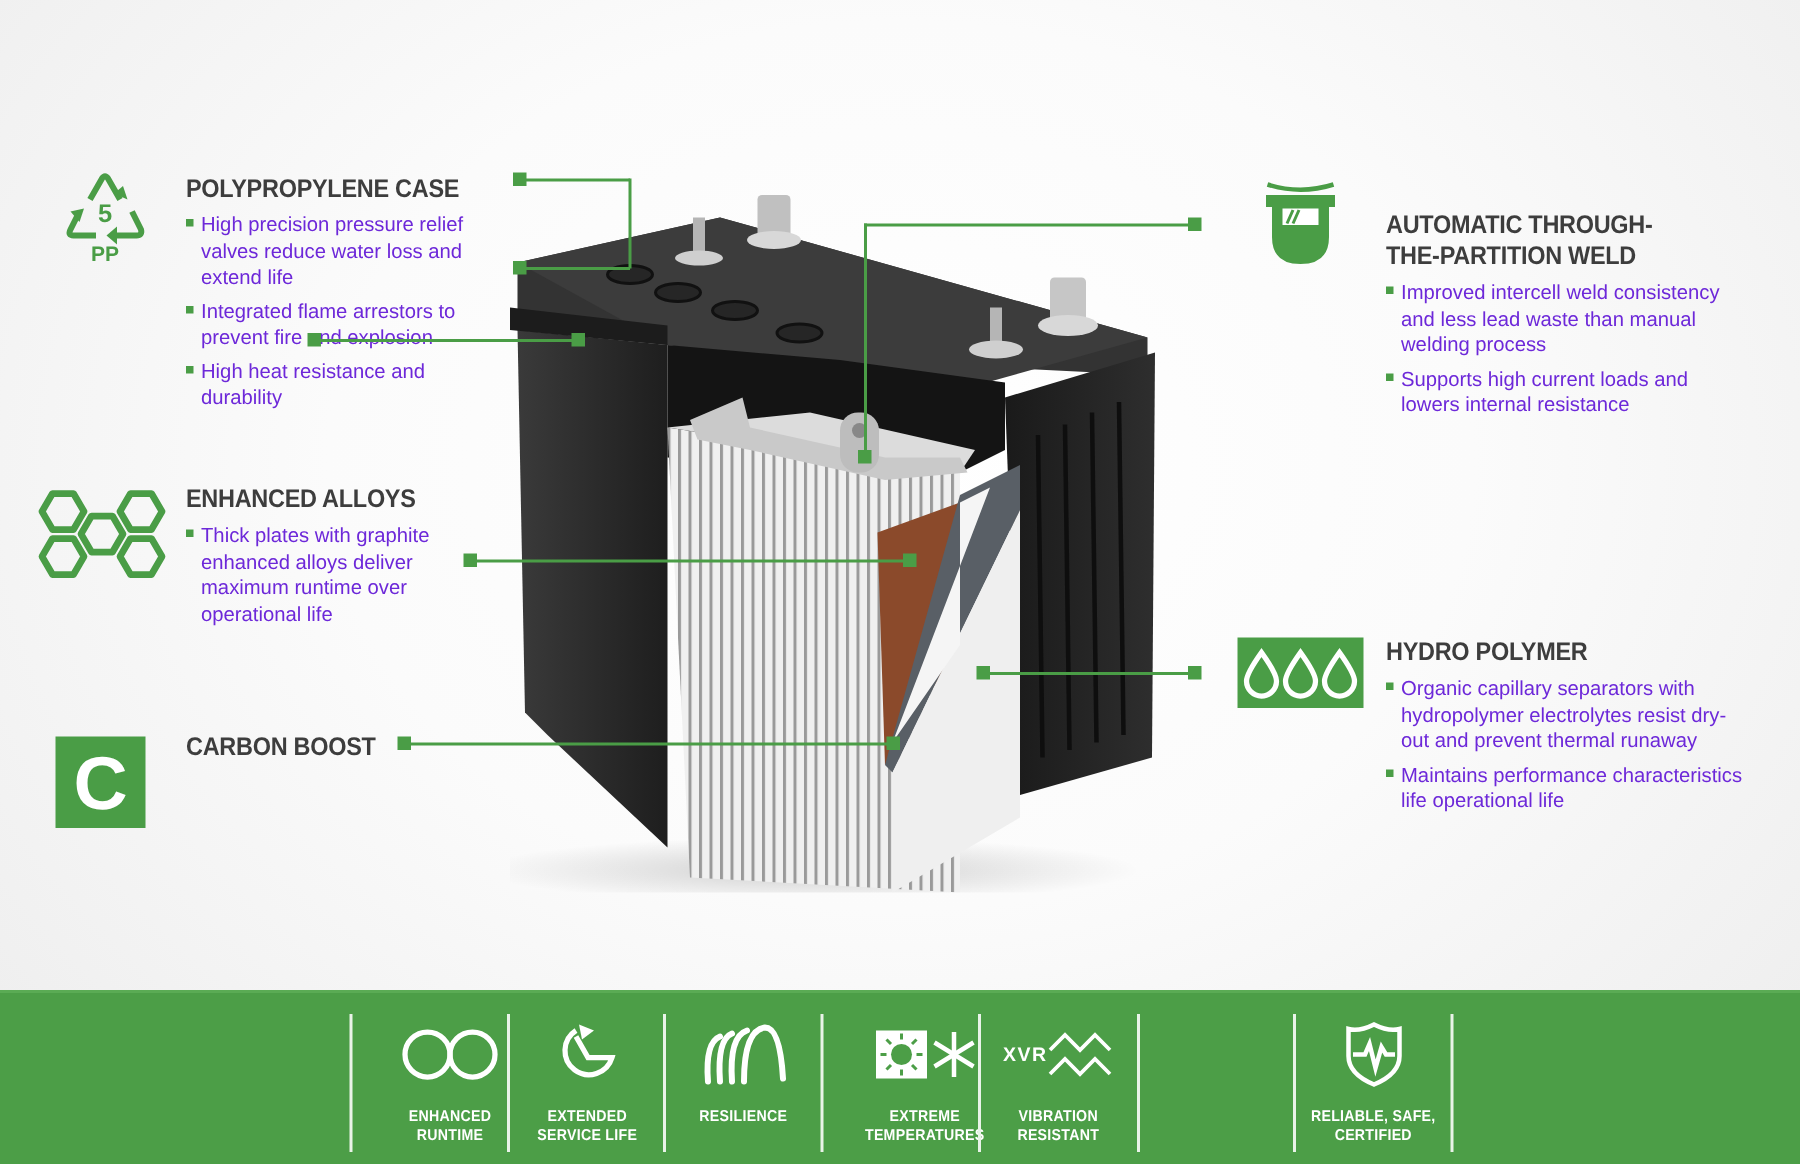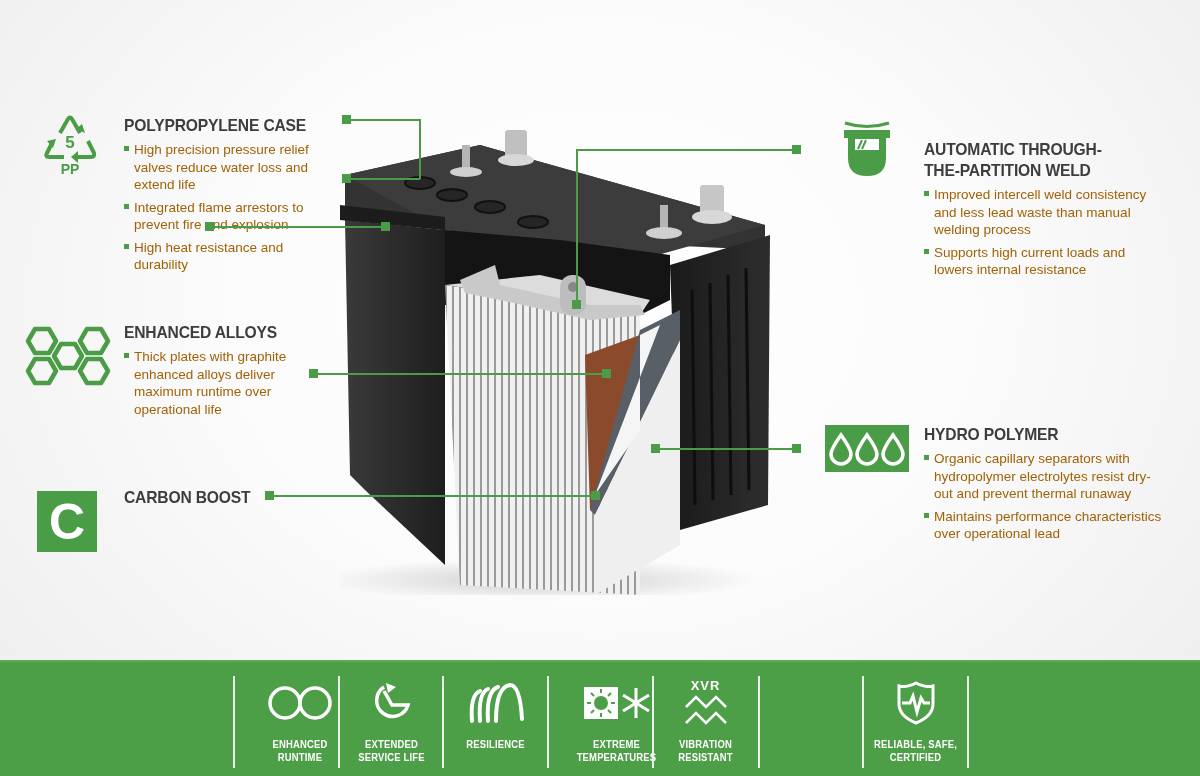--- a/index.html
+++ b/index.html
@@ -22,21 +22,21 @@
     transform: scaleX(0.92);
     transform-origin: left;
     white-space: nowrap;
   }
   .feature ul { list-style: none; margin-top: 5px; }
   .feature li {
     position: relative;
     padding-left: 10px;
     font-size: 13.5px;
     line-height: 17.5px;
-    color: #a16207;
+    color: #6d28d9;
     margin-bottom: 5px;
   }
   .feature li::before {
     content: "";
     position: absolute;
     left: 0; top: 5px;
     width: 5px; height: 5px;
     background: #4a9d46;
   }
   .icon { position: absolute; }
@@ -138,21 +138,21 @@
         <path d="M16 10 Q6 24 6 29 A10 10 0 0 0 26 29 Q26 24 16 10 Z"></path>
         <path d="M42 10 Q32 24 32 29 A10 10 0 0 0 52 29 Q52 24 42 10 Z"></path>
         <path d="M68 10 Q58 24 58 29 A10 10 0 0 0 78 29 Q78 24 68 10 Z"></path>
       </g>
     </svg>
   </div>
   <div class="feature" style="left:924px;top:424px;width:240px;">
     <h2>HYDRO POLYMER</h2>
     <ul>
       <li>Organic capillary separators with hydropolymer electrolytes resist dry-out and prevent thermal runaway</li>
-      <li>Maintains performance characteristics over operational lead</li>
+      <li>Maintains performance characteristics life operational life</li>
     </ul>
   </div>
 
   <div class="battery">
     <svg width="430" height="470" viewBox="0 0 430 470">
       <defs>
         <linearGradient id="caseL" x1="0" x2="1">
           <stop offset="0" stop-color="#3a3a3a"></stop>
             <stop offset="1" stop-color="#1e1e1e"></stop>
         </linearGradient>
@@ -314,21 +314,21 @@
             <line x1="41" y1="26" x2="67" y2="10"></line>
           </g>
         </svg>
     </div>
     <div class="blabel">EXTREME
 TEMPERATURES</div>
   </div>
   <div class="sep" style="left:652px;"></div>
 
   <div class="badge" style="left:653px;">
-    <div class="bicon" style="flex-direction:column;justify-content:center;">
+    <div class="bicon" style="flex-direction:row;justify-content:center;">
       <span style="font-weight:700;font-size:13px;line-height:14px;letter-spacing:1px;">XVR</span>
       <svg width="44" height="34" viewBox="0 0 44 34">
           <g fill="none" stroke="#fff" stroke-width="2.5">
             <polyline points="2,14 12,4 22,14 32,4 42,14"></polyline>
             <polyline points="2,30 12,20 22,30 32,20 42,30"></polyline>
           </g>
         </svg>
     </div>
     <div class="blabel">VIBRATION
 RESISTANT</div>

